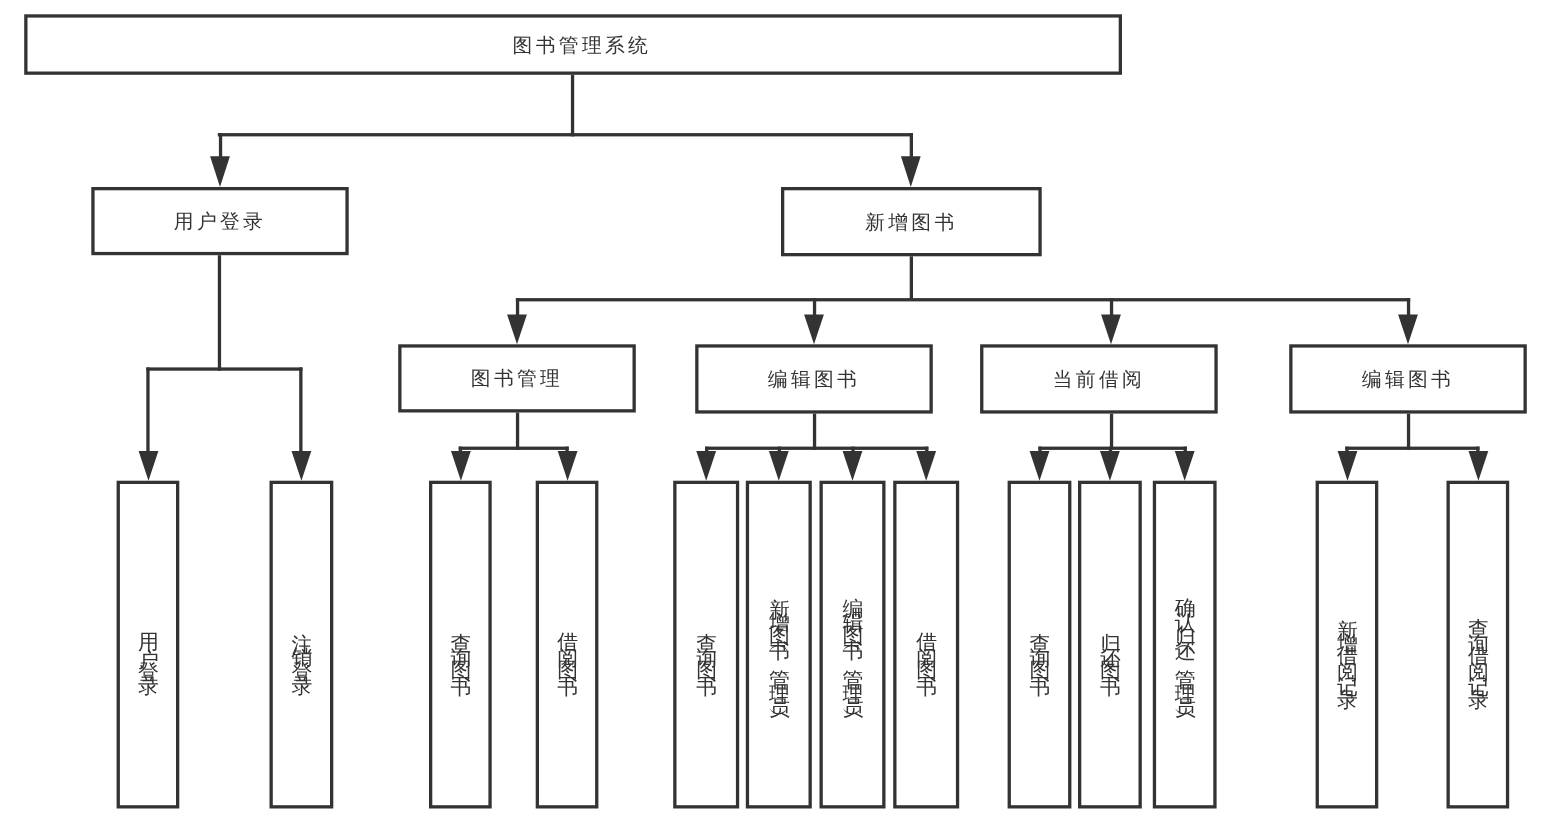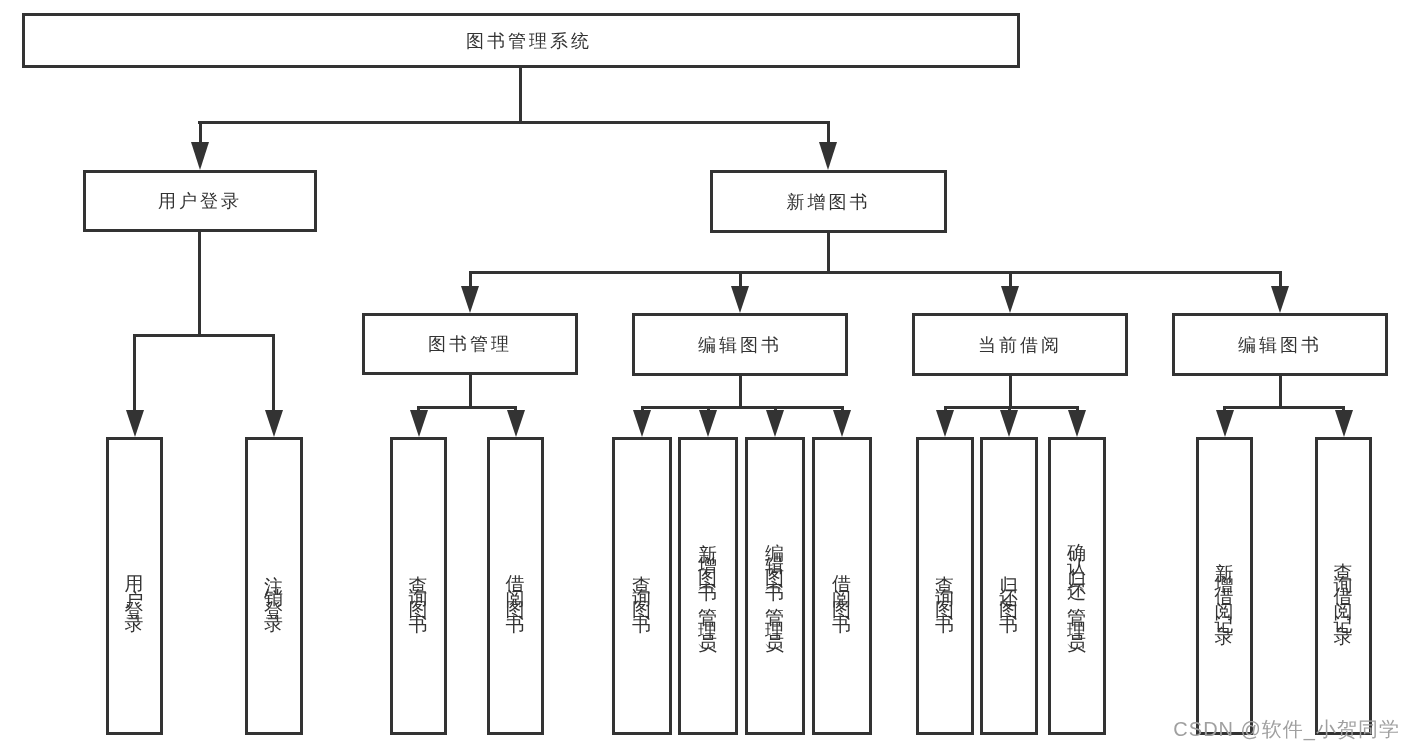--- a/index.html
+++ b/index.html
@@ -72,21 +72,21 @@
   <div class="node" style="left:710px;top:170px;width:237px;height:63px;">
     <span class="lbl">新增图书</span>
   </div>
 
   <div class="node" style="left:362px;top:313px;width:216px;height:62px;">
     <span class="lbl">图书管理</span>
   </div>
   <div class="node" style="left:632px;top:313px;width:216px;height:63px;">
     <span class="lbl">编辑图书</span>
   </div>
-  <div class="node" style="left:912px;top:313px;width:216px;height:63px;">
+  <div class="node" style="left:891px;top:313px;width:216px;height:63px;">
     <span class="lbl">当前借阅</span>
   </div>
   <div class="node" style="left:1172px;top:313px;width:216px;height:63px;">
     <span class="lbl">编辑图书</span>
   </div>
 
   <div class="node leaf" style="left:106px;top:437px;width:57px;height:298px;">
     <span class="lbl">用户登录</span>
   </div>
   <div class="node leaf" style="left:245px;top:437px;width:58px;height:298px;">
@@ -182,15 +182,14 @@
   <div class="vline" style="left:1076px;top:406px;height:7px;"></div>
   <div class="arrow" style="left:1068px;top:410px;"></div>
 
   <div class="vline" style="left:1279px;top:376px;height:33px;"></div>
   <div class="hline" style="left:1223px;top:406px;width:122px;"></div>
   <div class="vline" style="left:1223px;top:406px;height:7px;"></div>
   <div class="arrow" style="left:1216px;top:410px;"></div>
   <div class="vline" style="left:1342px;top:406px;height:7px;"></div>
   <div class="arrow" style="left:1335px;top:410px;"></div>
 
-  <div class="watermark">CSDN @软件_小贺同学</div>
 
 </div>
 
 </body></html>

